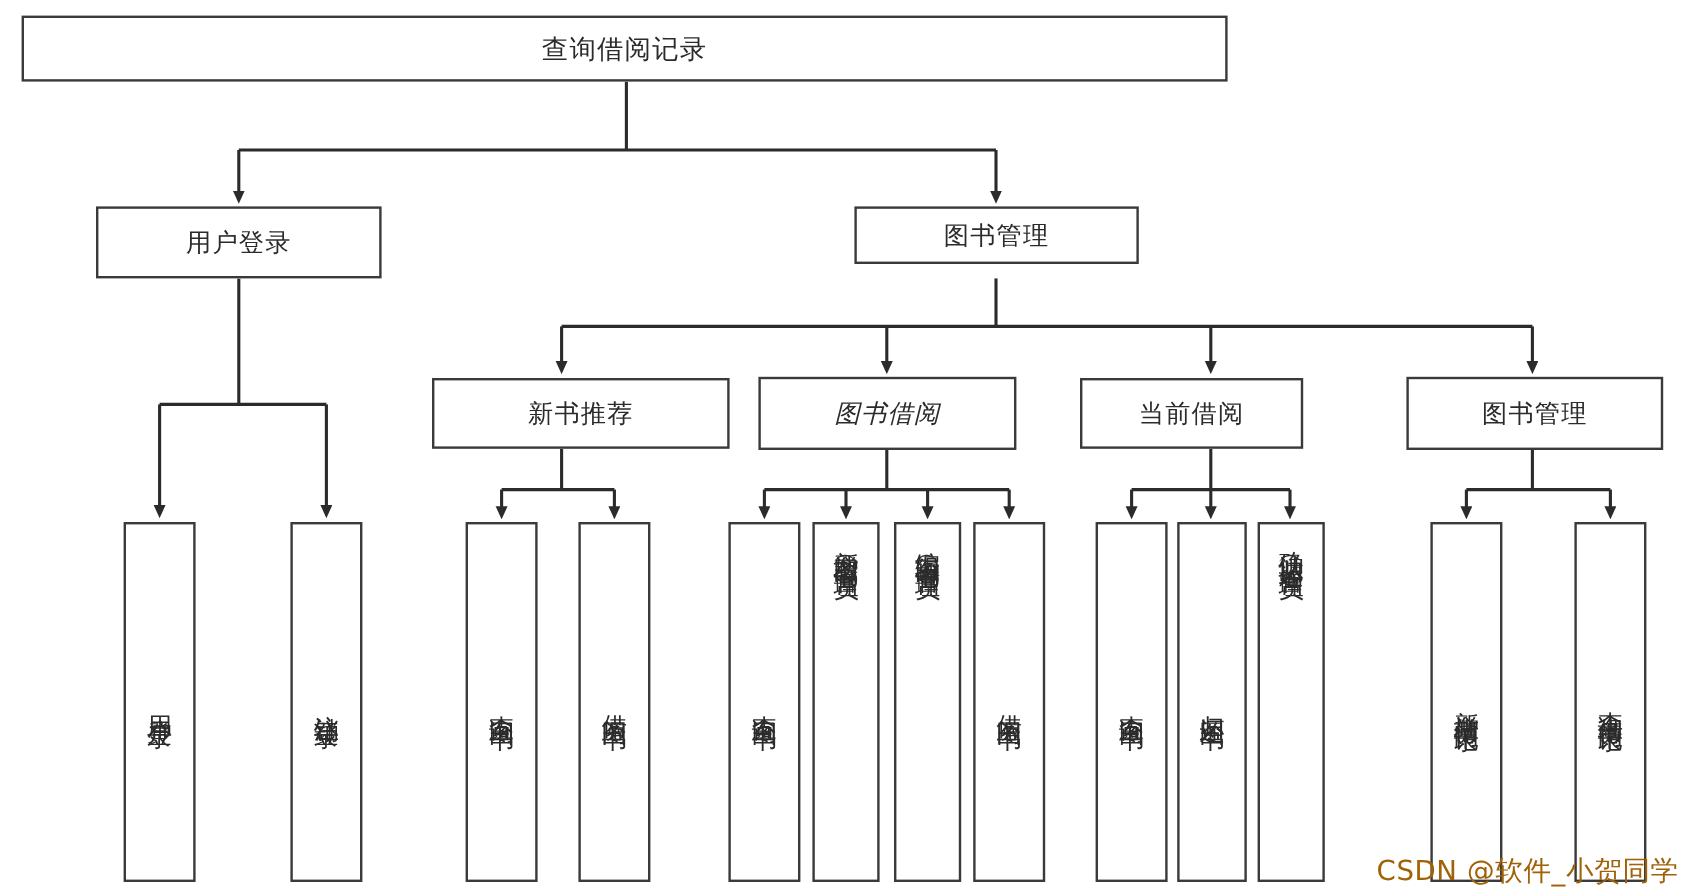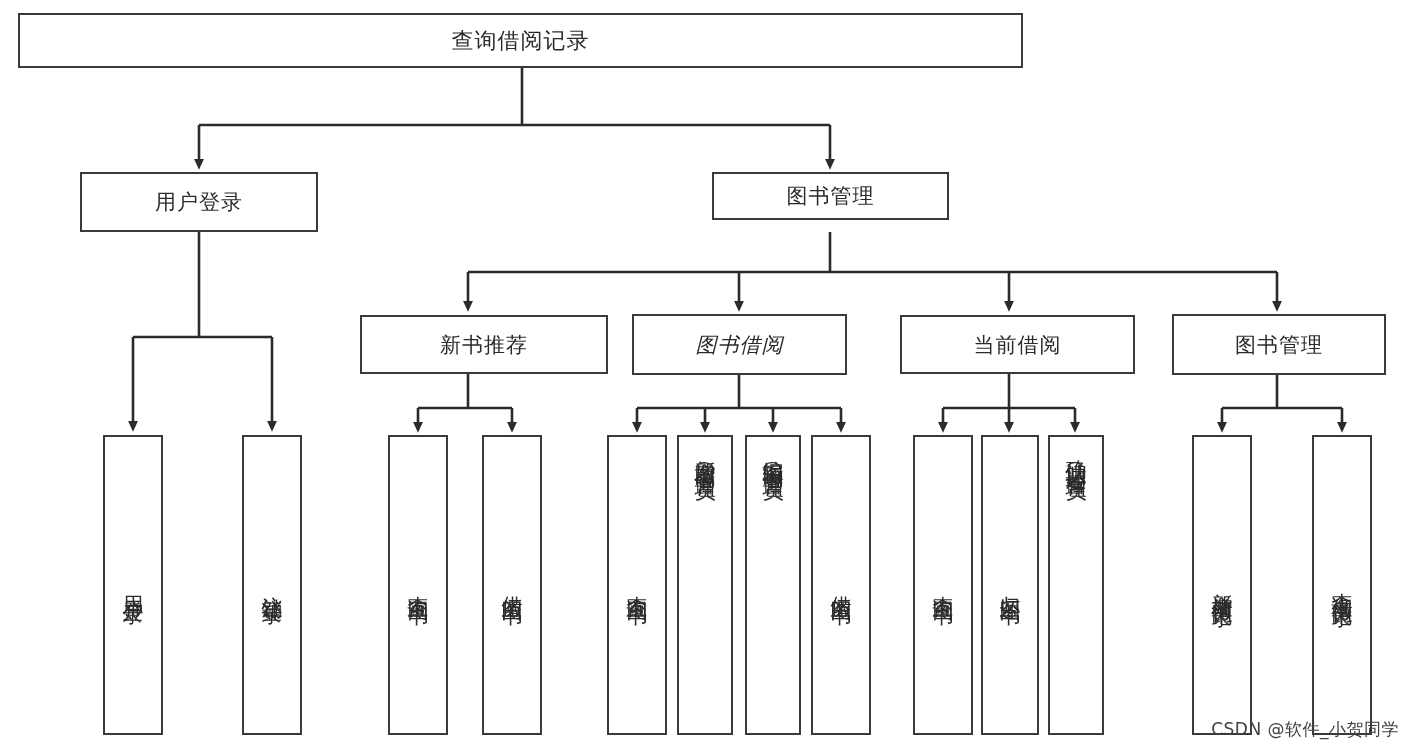--- a/index.html
+++ b/index.html
@@ -62,22 +62,22 @@
   .node.vertical.top {
     align-items: flex-start;
   }
   .node.root {
     font-size: 22px;
   }
   .watermark {
     position: absolute;
     right: 6px;
     bottom: 6px;
-    font-size: 17px;
-    color: #404040;
+    font-size: 23px;
+    color: #a16207;
     letter-spacing: 0.5px;
     white-space: nowrap;
   }
 </style>
 </head>
 <body>
 
 <div id="diagram-root">
 
   <svg id="wires" viewBox="0 0 1405 747">
@@ -144,21 +144,21 @@
   </div>
 
   <div class="node horizontal" style="left:360px; top:315px; width:248px; height:59px;">
     <span>新书推荐</span>
   </div>
 
   <div class="node horizontal" style="left:632px; top:314px; width:215px; height:61px;font-style:italic;">
     <span>图书借阅</span>
   </div>
 
-  <div class="node horizontal" style="left:900px; top:315px; width:235px; height:59px;">
+  <div class="node horizontal" style="left:900px; top:315px; width:186px; height:59px;">
     <span>当前借阅</span>
   </div>
 
   <div class="node horizontal" style="left:1172px; top:314px; width:214px; height:61px;">
     <span>图书管理</span>
   </div>
 
   <div class="node vertical mid" style="left:103px; top:435px; width:60px; height:300px;">
     <span class="vlabel">用户登录</span>
   </div>

